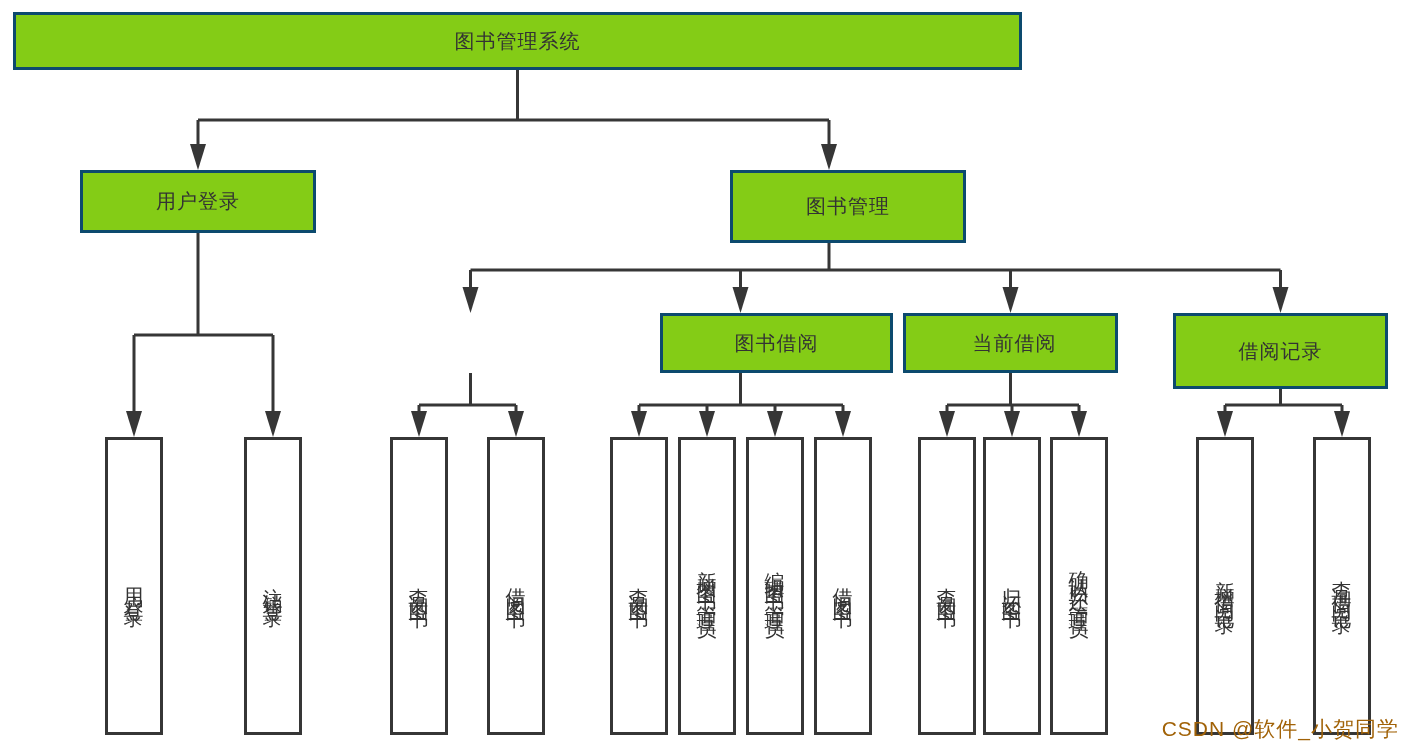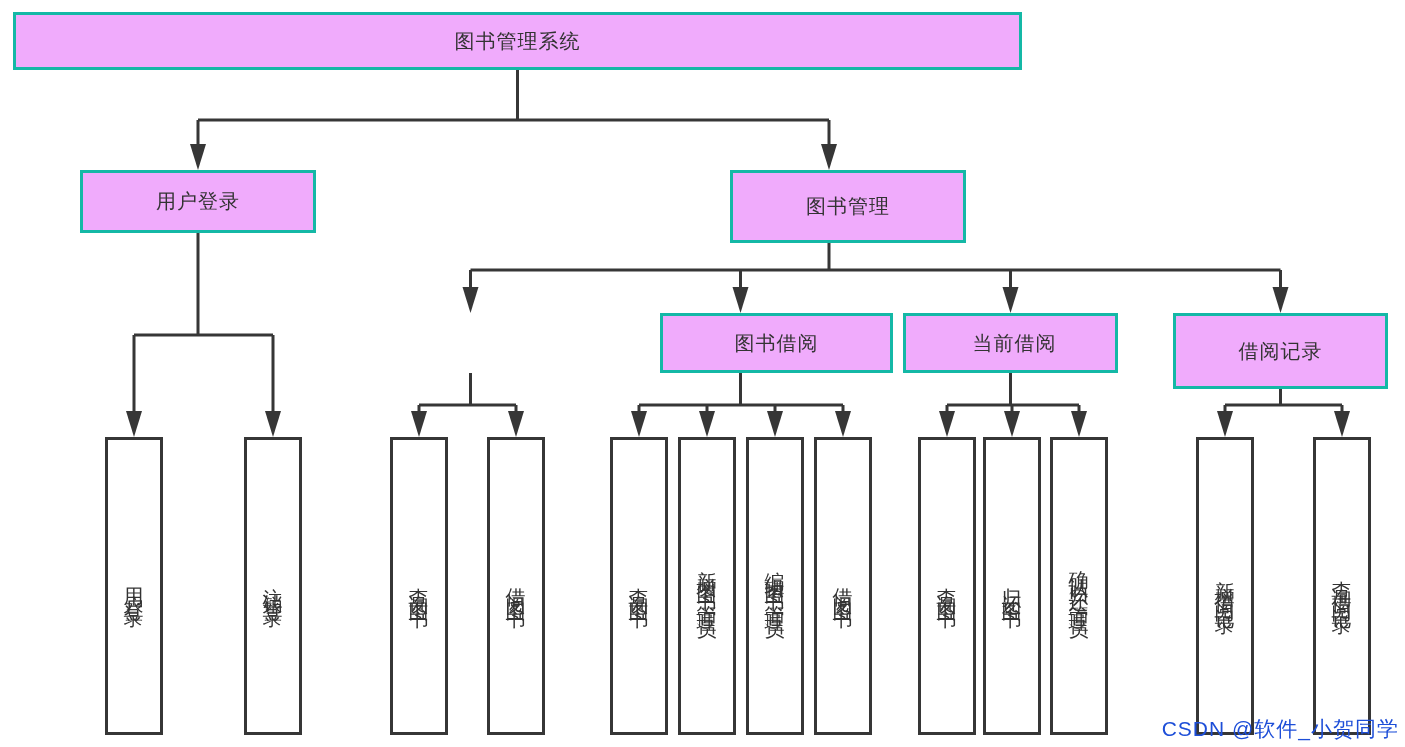--- a/index.html
+++ b/index.html
@@ -18,22 +18,22 @@
   #connector-layer {
     position: absolute;
     left: 0;
     top: 0;
     width: 1405px;
     height: 747px;
   }
   .hbox {
     position: absolute;
     box-sizing: border-box;
-    border: 3px solid #14b8a6;
-    background: #f0abfc;
+    border: 3px solid #0c4a6e;
+    background: #84cc16;
     display: flex;
     align-items: center;
     justify-content: center;
     font-size: 20px;
     letter-spacing: 1px;
     color: #333333;
     white-space: nowrap;
   }
   .vbox {
     position: absolute;
@@ -51,21 +51,21 @@
     font-size: 20px;
     letter-spacing: 7px;
     color: #333333;
     line-height: 1;
   }
   .watermark {
     position: absolute;
     right: 6px;
     bottom: 4px;
     font-size: 21px;
-    color: #1d4ed8;
+    color: #a16207;
     letter-spacing: 1px;
     white-space: nowrap;
     pointer-events: none;
   }
 </style>
 </head>
 <body>
 
 <div id="canvas">
 

